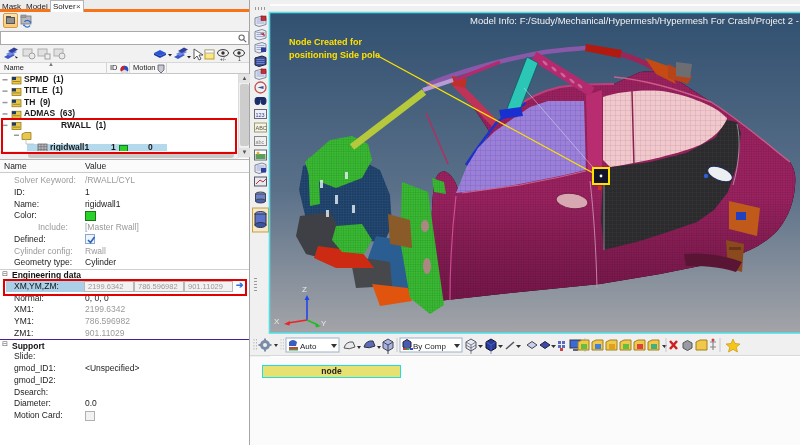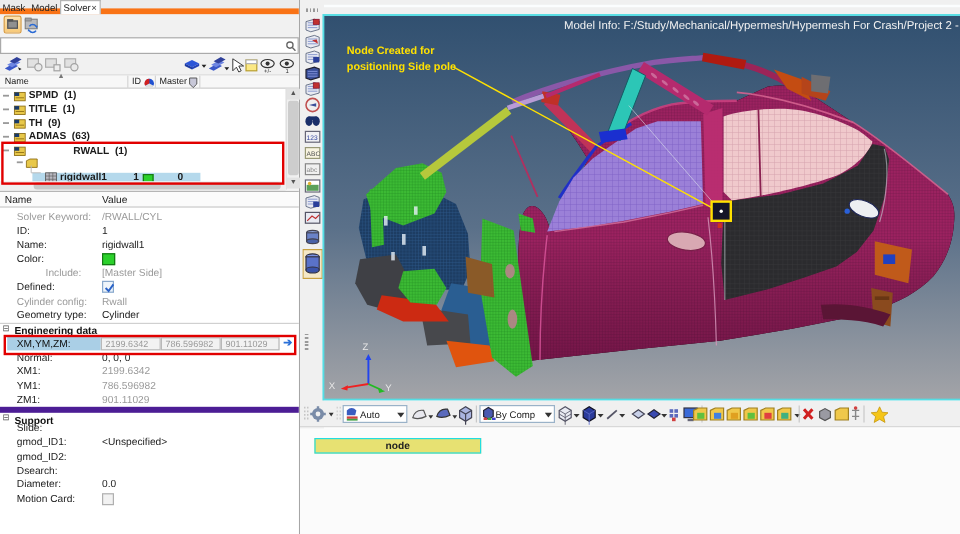--- a/index.html
+++ b/index.html
@@ -1,17 +1,17 @@
 <!DOCTYPE html>
 <html><head><meta charset="utf-8"><style>*{margin:0;padding:0;box-sizing:border-box;}html,body{width:800px;height:445px;overflow:hidden;background:#fff;}body{font-family:"Liberation Sans",sans-serif;}#app{position:relative;width:800px;height:445px;background:#fff;}.abs{position:absolute;}.row{position:absolute;left:0;width:249px;height:11.6px;font-size:8.5px;line-height:11.6px;white-space:nowrap;}.t{position:absolute;white-space:nowrap;}</style></head><body>
 <div id="app">
     <div class="abs" style="left:250px;top:0;width:550px;height:13px;background:#f0f0f0;"></div>
     <div class="abs" style="left:266px;top:4px;width:534px;height:2px;background:#fbfdfe;"></div>
     <div class="abs" style="left:0;top:0;width:250px;height:445px;background:#fff;border-right:1px solid #a6a6a6;">    
-      <div class="abs" style="left:0;top:0;width:249px;height:12px;background:#ececec;border-bottom:5px solid #f97316;font-size:8px;color:#222;">    
+      <div class="abs" style="left:0;top:0;width:249px;height:12px;background:#ececec;border-bottom:3px solid #f97316;font-size:8px;color:#222;">    
         <span class="t" style="left:2px;top:2px;">Mask</span>    
         <span class="t" style="left:26px;top:2px;">Model</span>    
         <div class="abs" style="left:50px;top:0px;width:34px;height:12px;background:#fff;border:1px solid #b5b5b5;border-bottom:none;"></div>    
         <span class="t" style="left:53px;top:2px;">Solver</span>    
         <span class="t" style="left:76px;top:2px;color:#444;">×</span>  
       </div>    
       <div class="abs" style="left:0;top:12px;width:249px;height:19px;background:#f1f1f1;">    
         <div class="abs" style="left:3px;top:1px;width:15px;height:15px;background:linear-gradient(#fde3b0,#f7c979);border:1px solid #d89a3e;border-radius:2px;">      
           <div class="abs" style="left:2px;top:3px;width:9px;height:7px;background:#909090;border:1px solid #555;"></div>      
           <div class="abs" style="left:2px;top:2px;width:5px;height:2px;background:#777;border:1px solid #555;"></div>    
@@ -78,21 +78,21 @@
       </div>    
       <div class="abs" style="left:0;top:63px;width:249px;height:11px;background:#f7f7f7;border-bottom:1px solid #c6c6c6;font-size:7.5px;color:#222;">    
         <span class="t" style="left:4px;top:0px;">Name</span>    
         <span class="t" style="left:48px;top:-2px;font-size:6px;color:#777;">▲</span>    
         <span class="t" style="left:110px;top:0px;">ID</span>    
         <svg class="abs" style="left:120px;top:1.5px" width="9" height="9" viewBox="0 0 9 9">
           <circle cx="4.5" cy="4.5" r="3.8" fill="#2050d0"></circle>
           <path d="M4.5 4.5 L4.5 .7 A3.8 3.8 0 0 0 1 6.5 Z" fill="#d02020"></path>
           <path d="M4.5 4.5 L8 6.5 A3.8 3.8 0 0 1 1 6.5 Z" fill="#e0e0e0"></path>
         </svg>    
-        <span class="t" style="left:133px;top:0px;">Master</span>    
+        <span class="t" style="left:133px;top:0px;">Motion</span>    
         <svg class="abs" style="left:157px;top:1px" width="8" height="10" viewBox="0 0 8 10">
           <path d="M1 1 h6 v5 l-3 3 -3-3z" fill="#c8c8d8" stroke="#555" stroke-width="0.8"></path>
         </svg>    
         <div class="abs" style="left:106px;top:0;width:1px;height:11px;background:#d5d5d5;"></div>    
         <div class="abs" style="left:129px;top:0;width:1px;height:11px;background:#d5d5d5;"></div>    
         <div class="abs" style="left:166px;top:0;width:1px;height:11px;background:#d5d5d5;"></div>  
       </div>    
       <div class="abs" style="left:0;top:74px;width:249px;height:86px;background:#fff;overflow:hidden;font-weight:600;color:#1a1a1a;">    
         <div class="row" style="top:0px;">
           <span class="t" style="left:24px;">SPMD&nbsp; (1)</span>
@@ -175,21 +175,21 @@
           <div class="abs" style="left:0;top:38.0px;width:249px;height:11.6px;">
             <span class="t" style="left:14px;top:0.5px;color:#222;">Name:</span>
             <span class="t" style="left:85px;top:0.5px;color:#222;">rigidwall1</span>
           </div>
           <div class="abs" style="left:0;top:49.8px;width:249px;height:11.6px;">
             <span class="t" style="left:14px;top:0.5px;color:#222;">Color:</span>
             <div class="abs" style="left:85px;top:1px;width:11px;height:10px;background:#2bd12b;border:1px solid #157815;"></div>
           </div>
           <div class="abs" style="left:0;top:61.5px;width:249px;height:11.6px;">
             <span class="t" style="left:14px;top:0.5px;color:#9a9a9a;margin-left:24px;">Include:</span>
-            <span class="t" style="left:85px;top:0.5px;color:#9a9a9a;">[Master Side]</span>
+            <span class="t" style="left:85px;top:0.5px;color:#9a9a9a;">[Master Rwall]</span>
           </div>
           <div class="abs" style="left:0;top:73.3px;width:249px;height:11.6px;">
             <span class="t" style="left:14px;top:0.5px;color:#222;">Defined:</span>
             <div class="abs" style="left:85px;top:1px;width:10px;height:10px;background:#eef4fa;border:1px solid #88a8cc;"><svg width="10" height="10" viewBox="0 0 10 10">
                 <path d="M2 5 l2.5 2.5 L8.5 2" stroke="#2a62c8" stroke-width="1.6" fill="none"></path>
               </svg></div>
           </div>
           <div class="abs" style="left:0;top:85.0px;width:249px;height:11.6px;">
             <span class="t" style="left:14px;top:0.5px;color:#9a9a9a;">Cylinder config:</span>
             <span class="t" style="left:85px;top:0.5px;color:#9a9a9a;">Rwall</span>
@@ -219,21 +219,21 @@
             <span class="t" style="left:85px;top:0.5px;color:#9a9a9a;">2199.6342</span>
           </div>
           <div class="abs" style="left:0;top:155.5px;width:234px;height:11.6px;padding-left:16px;">
             <span class="t" style="left:14px;top:0.5px;color:#222;">YM1:</span>
             <span class="t" style="left:85px;top:0.5px;color:#9a9a9a;">786.596982</span>
           </div>
           <div class="abs" style="left:0;top:167.3px;width:249px;height:11.6px;">
             <span class="t" style="left:14px;top:0.5px;color:#222;">ZM1:</span>
             <span class="t" style="left:85px;top:0.5px;color:#9a9a9a;">901.11029</span>
           </div>
-          <div class="abs" style="left:0;top:179.0px;width:249px;height:11.6px;border-top:5px solid #4c1d95;">
+          <div class="abs" style="left:0;top:179.0px;width:249px;height:11.6px;border-top:1px solid #4c1d95;">
             <span class="t" style="left:2px;top:0px;color:#555;font-size:7px;">⊟</span>
             <span class="t" style="left:12px;top:0.5px;font-weight:bold;color:#111;">Support</span>
           </div>
           <div class="abs" style="left:0;top:190.8px;width:249px;height:11.6px;">
             <span class="t" style="left:14px;top:0.5px;color:#222;">Slide:</span>
             <span class="t" style="left:85px;top:0.5px;color:#222;"></span>
           </div>
           <div class="abs" style="left:0;top:202.5px;width:249px;height:11.6px;">
             <span class="t" style="left:14px;top:0.5px;color:#222;">gmod_ID1:</span>
             <span class="t" style="left:85px;top:0.5px;color:#222;">&lt;Unspecified&gt;</span>

